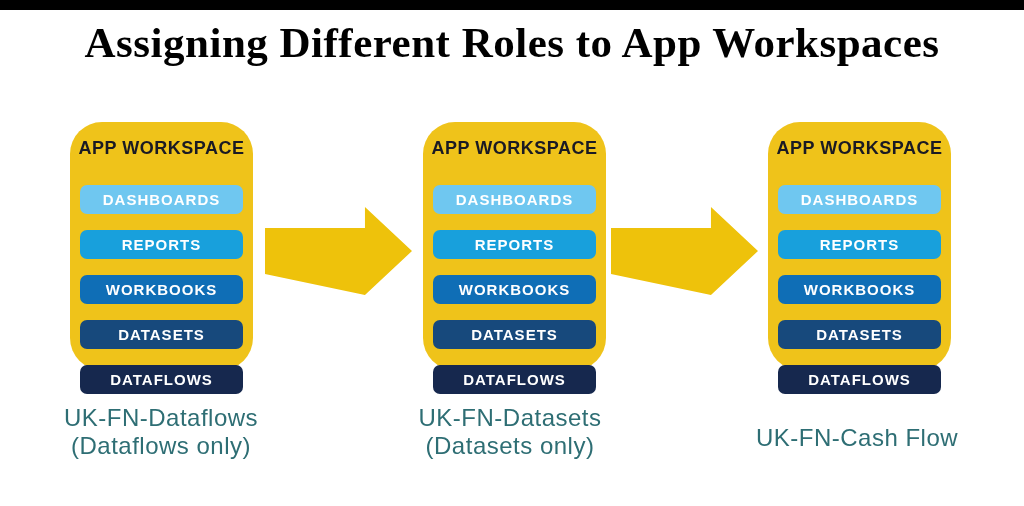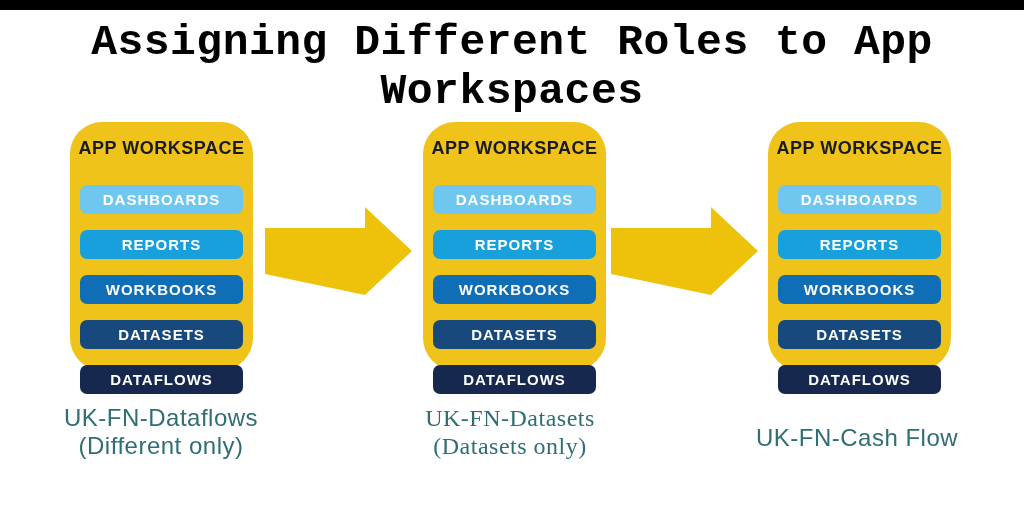--- a/index.html
+++ b/index.html
@@ -11,21 +11,21 @@
     font-family: "Liberation Sans", sans-serif;
   }
   .top-bar {
     position: absolute; left: 0; top: 0;
     width: 1024px; height: 10px;
   }
   .slide-title {
     position: absolute; left: 0; top: 18px;
     width: 1024px;
     text-align: center;
-    font-family: Liberation Mono, monospace;
+    font-family: Liberation Serif, serif;
     font-weight: bold;
     font-size: 43px;
     letter-spacing: 0.5px;
     color: #000000;
   }
   .workspace-card {
     position: absolute; top: 122px;
     width: 183px; height: 248px;
     border-radius: 32px;
     box-sizing: border-box;
@@ -120,21 +120,21 @@
     <div class="bar" style="background: rgb(111, 199, 240);">DASHBOARDS</div>
     <div class="bar" style="background: rgb(24, 160, 220);">REPORTS</div>
     <div class="bar" style="background: rgb(15, 110, 182);">WORKBOOKS</div>
     <div class="bar" style="background: rgb(23, 73, 124);">DATASETS</div>
     <div class="bar" style="background: rgb(22, 40, 78);">DATAFLOWS</div>
   </div>
 </div>
 
 <div class="caption caption-1" style="color: rgb(46, 110, 116);">
   <div>UK-FN-Dataflows</div>
-  <div>(Different only)</div>
+  <div>(Dataflows only)</div>
 </div>
-<div class="caption caption-2" style="color: rgb(46, 110, 116); font-family: Liberation Serif, serif;">
+<div class="caption caption-2" style="color: rgb(46, 110, 116);">
   <div>UK-FN-Datasets</div>
   <div>(Datasets only)</div>
 </div>
 <div class="caption caption-3" style="color: rgb(46, 110, 116); margin-top: 20px;">
   <div>UK-FN-Cash Flow</div>
 </div>
 
 </body></html>

